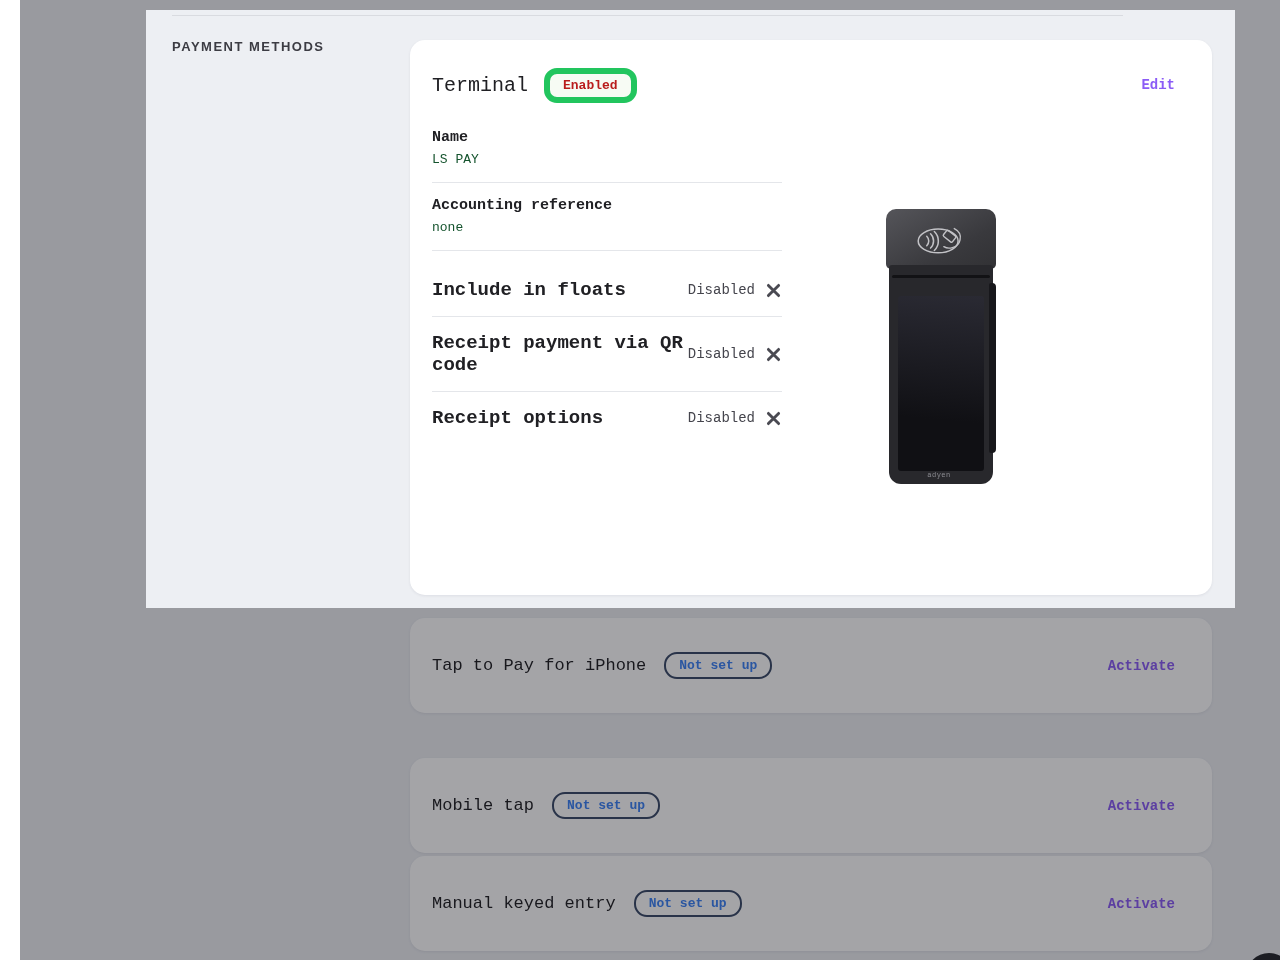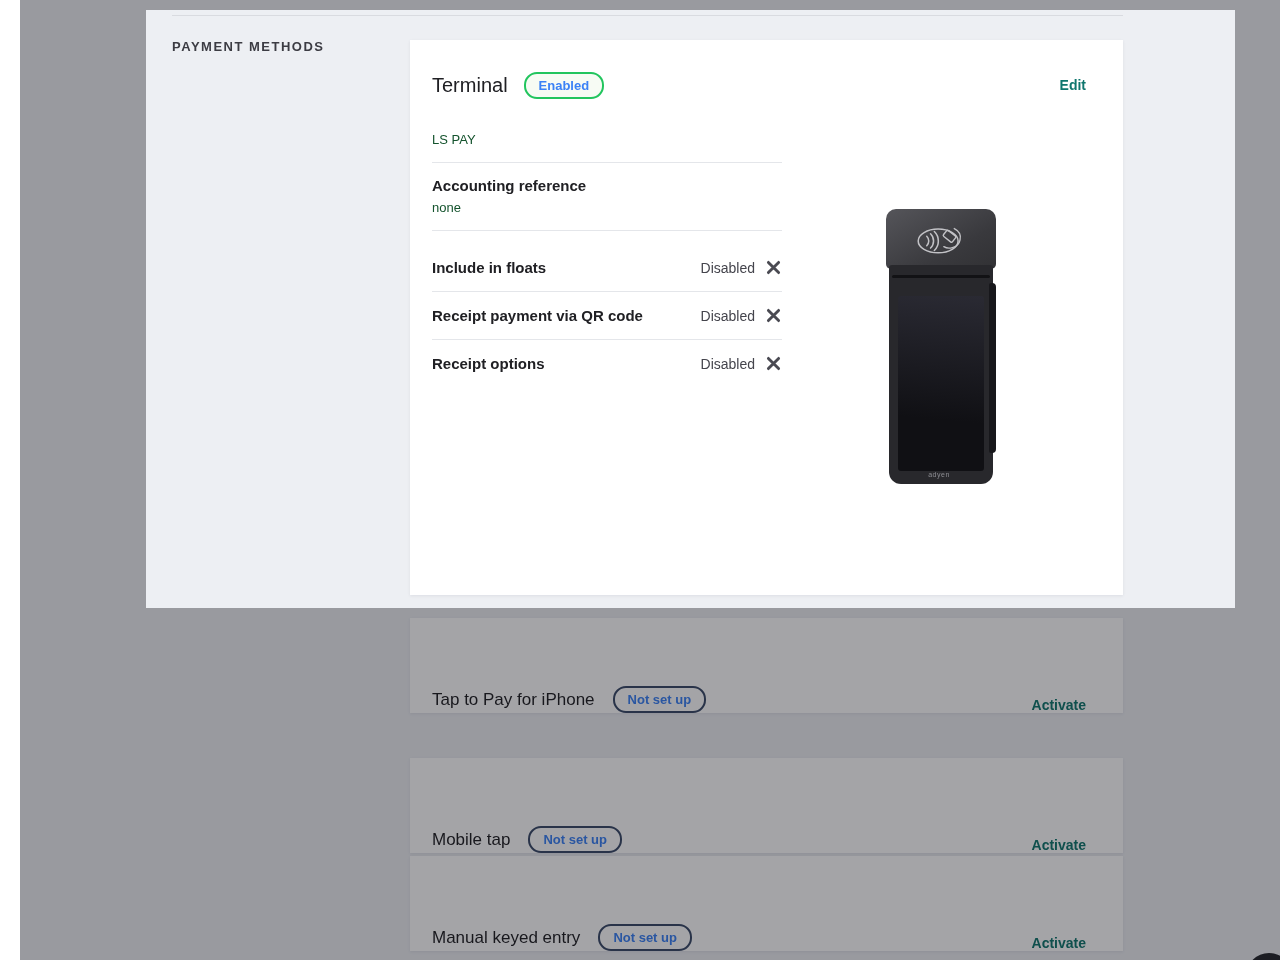--- a/index.html
+++ b/index.html
@@ -10,50 +10,51 @@
     color:#1d1d21;
     margin-left:20px;
   }
   
   .topbar-divider{position:absolute;left:152px;top:15px;width:951px;height:1px;background:#d9dbe0;}
   .section-heading{
     position:absolute;left:152px;top:39px;
     font-size:13px;font-weight:bold;letter-spacing:1.5px;color:#3c3c43;
   }
   .card{
-    position:absolute;left:390px;width:713px;background:#ffffff;border-radius:0;
+    position:absolute;left:390px;width:802px;background:#ffffff;border-radius:15px;
     box-shadow:0 1px 3px rgba(40,40,60,.08);
+    font-family:Liberation Mono, monospace;
   }
   .terminal-card{top:40px;height:555px;}
   .card-head{
     position:absolute;left:22px;right:37px;top:30px;height:30px;
     display:flex;align-items:center;justify-content:space-between;
   }
   .title-group{display:flex;align-items:center;gap:16px;}
   .title-group h2{margin:0;font-size:20px;font-weight:500;color:#202024;}
   .badge{
     display:inline-block;font-size:13px;font-weight:bold;line-height:1;
     padding:5px 13px;border-radius:13px;white-space:nowrap;
   }
-  .badge-green{color:#3b82f6;border:2px solid #22c55e;background:#f7fbf4;}
+  .badge-green{color:#b91c1c;border:6px solid #22c55e;background:#f7fbf4;}
   .badge-navy{color:#3b82f6;border:2px solid #394a68;background:transparent;}
   .text-btn{
     background:none;border:none;padding:0;cursor:pointer;
-    font-family:inherit;font-size:14px;font-weight:bold;color:#0f766e;
+    font-family:inherit;font-size:14px;font-weight:bold;color:#8b5cf6;
   }
   .fields{position:absolute;left:22px;top:88px;width:350px;}
   .field-block{padding-bottom:13px;border-bottom:1px solid #e4e6ea;margin-bottom:13px;}
   .field-label{font-size:15px;font-weight:bold;color:#202024;line-height:20px;}
   .field-value{font-size:13px;color:#14532d;line-height:18px;margin-top:3px;}
   .toggle-row{
     display:flex;align-items:center;justify-content:space-between;
     padding:15px 0;border-bottom:1px solid #e4e6ea;
   }
   .toggle-row.last{border-bottom:none;}
-  .toggle-label{font-size:15px;font-weight:bold;color:#202024;}
+  .toggle-label{font-size:19px;font-weight:bold;color:#202024;}
   .toggle-state{display:flex;align-items:center;gap:10px;}
   .toggle-state span{font-size:14px;color:#44444c;}
   .x-icon{width:17px;height:17px;display:block;}
 
   
   .device{position:absolute;left:476px;top:169px;width:110px;height:275px;}
   .device .head{
     position:absolute;left:0;top:0;width:110px;height:60px;
     background:linear-gradient(150deg,#55555a,#39393d 65%,#313134);
     border-radius:10px 10px 5px 5px;
@@ -76,21 +77,21 @@
   }
   .device .dlogo{
     position:absolute;left:0;top:262px;width:106px;text-align:center;
     font-size:7px;color:#8d8d93;letter-spacing:.5px;
   }
 
   
   .method-card{height:95px;}
   .method-card .inner{
     position:absolute;left:22px;right:37px;top:0;height:95px;
-    display:flex;align-items:flex-end;justify-content:space-between;
+    display:flex;align-items:center;justify-content:space-between;
   }
   .method-left{display:flex;align-items:center;gap:18px;}
   .method-title{font-size:17px;font-weight:500;color:#1d1d21;}
   .mc1{top:618px;} .mc2{top:758px;} .mc3{top:856px;}
 
   
   .fab{
     position:absolute;left:1226px;top:953px;width:46px;height:46px;border-radius:50%;
     background:#24262b;
   }
@@ -116,20 +117,21 @@
       <div class="title-group">
         <h2>Terminal</h2>
         <span class="badge badge-green">Enabled</span>
       </div>
       <button class="text-btn">Edit</button>
     </div>
 
     <div class="fields">
 
       <div class="field-block">
+        <div class="field-label">Name</div>
         <div class="field-value">LS PAY</div>
       </div>
 
       <div class="field-block">
         <div class="field-label">Accounting reference</div>
         <div class="field-value">none</div>
       </div>
 
       <div class="toggle-row">
         <span class="toggle-label">Include in floats</span>

